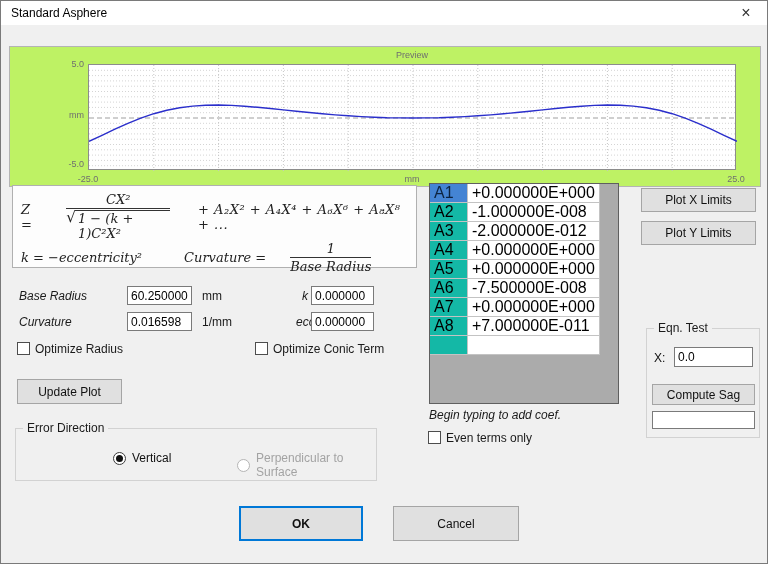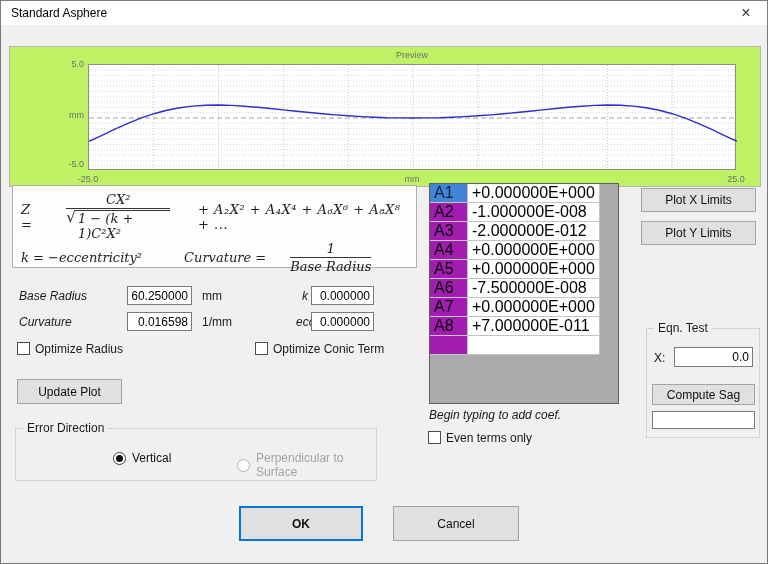--- a/index.html
+++ b/index.html
@@ -38,21 +38,21 @@
   .frac{display:inline-flex;flex-direction:column;align-items:center;margin:0 24px;}
   .frac .num{align-self:stretch;text-align:center;border-bottom:1px solid #333;padding:0 4px 1px;}
   .frac .den{display:flex;align-items:flex-start;padding-top:1px;}
   .sqrt-sym{font-size:15px;line-height:14px;margin-right:-1px;font-style:normal;}
   .radicand{border-top:1px solid #333;padding:0 3px;}
   .eq-terms{margin-left:4px;letter-spacing:0.5px;}
   .eq-gap{width:42px;}
   
   .fld-label{position:absolute;font-style:italic;color:#1a1a1a;}
   .tbox{position:absolute;background:#fff;border:1px solid #7a7a7a;font-family:"Liberation Sans",sans-serif;
-    font-size:12px;padding:0 3px;color:#000;text-align:right;}
+    font-size:12px;padding:0 3px;color:#000;}
   .unit{position:absolute;color:#1a1a1a;}
   
   .cb{position:absolute;width:13px;height:13px;background:#fff;border:1px solid #4d4d4d;}
   .cb-label{position:absolute;color:#1a1a1a;}
   .radio-option{position:absolute;display:flex;align-items:center;}
   .radio-circle{width:13px;height:13px;border:1px solid #3b3b3b;border-radius:50%;background:#fff;position:relative;flex:none;}
   .radio-dot{display:none;width:7px;height:7px;background:#111;border-radius:50%;position:absolute;top:2px;left:2px;}
   .radio-option.selected .radio-dot{display:block;}
   .radio-option.disabled .radio-circle{border-color:#b5b5b5;}
   .radio-option.disabled .radio-label{color:#a3a3a3;}
@@ -63,21 +63,21 @@
   .btn-ok{border:2px solid #0078d7;}
   
   .groupbox{position:absolute;border:1px solid #d2d2d2;}
   .group-label{position:absolute;top:-8px;left:7px;background:#f0f0f0;padding:0 4px;color:#1a1a1a;}
   
   .coef-table{position:absolute;left:428px;top:182px;width:190px;height:221px;
     background:#ababab;border:1px solid #5f5f5f;overflow:hidden;}
   .coef-row{display:flex;}
   .coef-cell{height:19px;line-height:17px;font-size:16px;padding:0 4px;overflow:hidden;
     border-right:1px solid #c3c3c3;border-bottom:1px solid #c3c3c3;white-space:nowrap;}
-  .coef-name{width:38px;background:#a21caf;color:#000;}
+  .coef-name{width:38px;background:#14b8a6;color:#000;}
   .coef-name.sel{background:#4484d4;color:#0c2340;}
   .coef-value{width:132px;background:#ffffff;color:#000;}
   .hint{position:absolute;left:428px;top:407px;font-style:italic;color:#1a1a1a;}
   
   .result-box{position:absolute;background:#fff;border:1px solid #7a7a7a;}
 </style>
 </head>
 <body>
 
 <div class="dialog">

